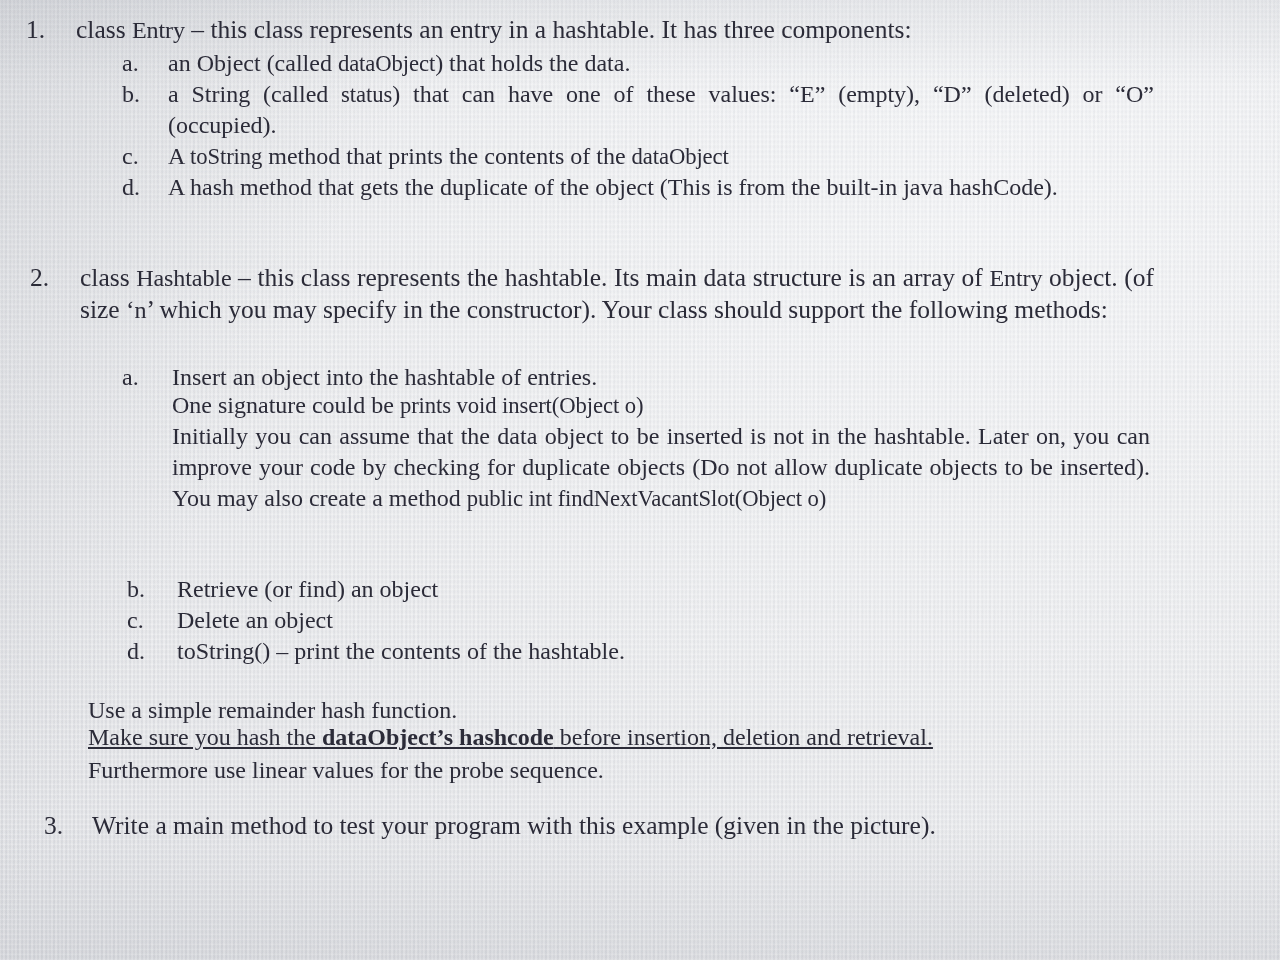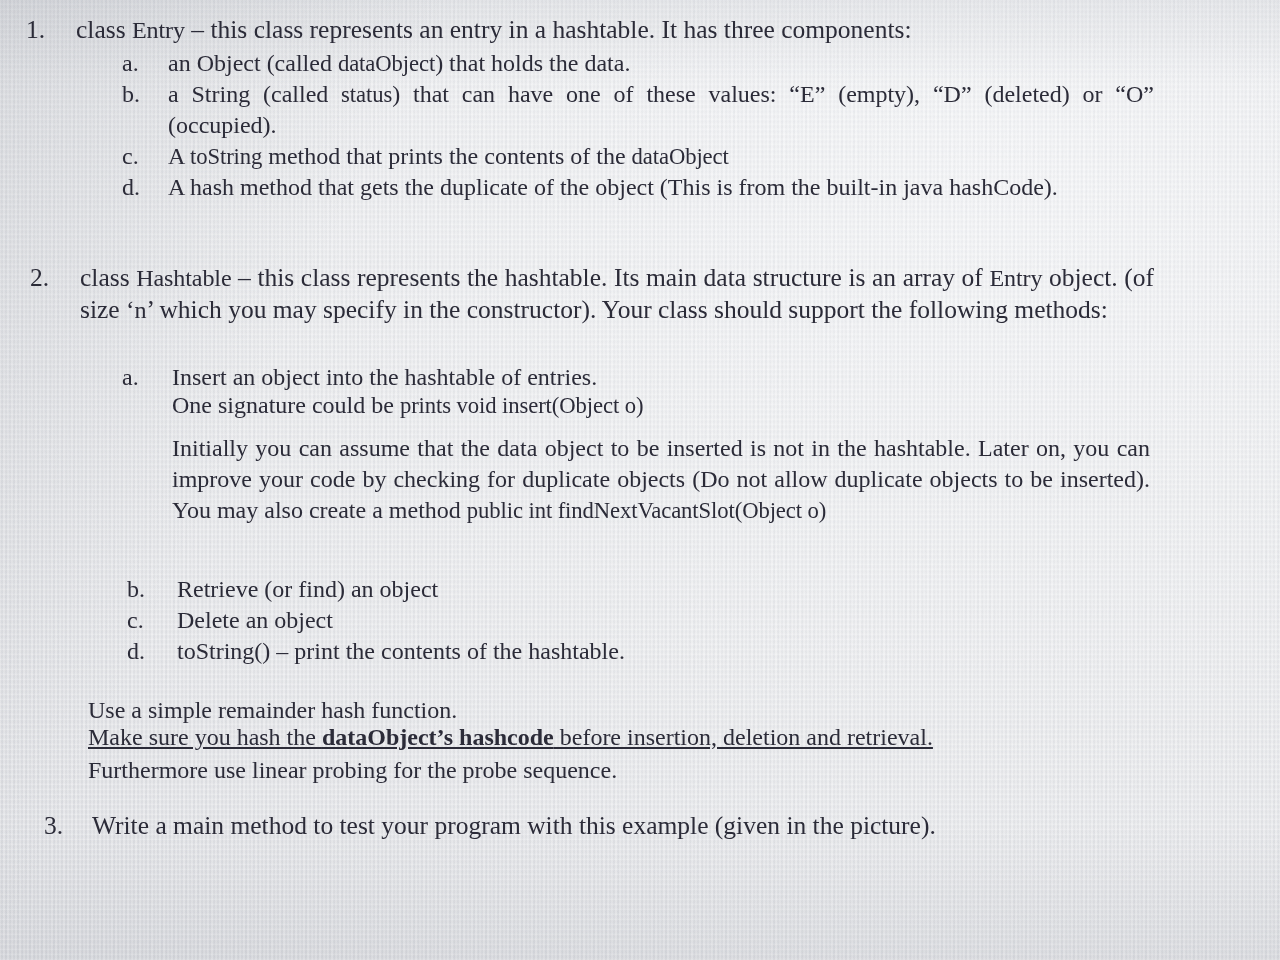--- a/index.html
+++ b/index.html
@@ -126,21 +126,21 @@
   #i1c       { left: 122px; top: 141px; width: 1020px; }
   #i1c .marker{ width: 46px; }
   #i1d       { left: 122px; top: 172px; width: 1032px; }
   #i1d .marker{ width: 46px; }
 
   #i2        { left: 30px;  top: 262px; width: 1124px; }
   #i2 .marker{ width: 50px; }
   #i2a       { left: 122px; top: 362px; width: 1020px; }
   #i2a .marker{ width: 50px; }
   #i2a-sig   { left: 172px; top: 390px; width: 990px; }
-  #i2a-note  { left: 172px; top: 421px; width: 978px; margin-top: 12px; }
+  #i2a-note  { left: 172px; top: 421px; width: 978px; }
 
   #i2b       { left: 127px; top: 574px; width: 1000px; }
   #i2b .marker{ width: 50px; }
   #i2c       { left: 127px; top: 605px; width: 1000px; }
   #i2c .marker{ width: 50px; }
   #i2d       { left: 127px; top: 636px; width: 1000px; }
   #i2d .marker{ width: 50px; }
 
   #p-hash1   { left: 88px;  top: 695px; width: 1060px; }
   #p-hash2   { left: 88px;  top: 722px; width: 1060px; text-decoration: underline; }
@@ -206,21 +206,21 @@
 
     <div class="sub" id="i2d">
       <span class="marker">d.</span>
       <span class="body-txt">toString() – print the contents of the hashtable.</span>
     </div>
 
     <div class="para" id="p-hash1">Use a simple remainder hash function.</div>
 
     <div class="para" id="p-hash2"><span>Make sure you hash the </span><span class="b">dataObject’s hashcode</span><span> before insertion, deletion and retrieval.</span></div>
 
-    <div class="para" id="p-hash3">Furthermore use linear probing for the probe sequence.</div>
+    <div class="para" id="p-hash3">Furthermore use linear values for the probe sequence.</div>
 
     <div class="item" id="i3">
       <span class="marker">3.</span>
       <span class="body-txt">Write a main method to test your program with this example (given in the picture).</span>
     </div>
 
   </div>
 </div>
 
 </body></html>

